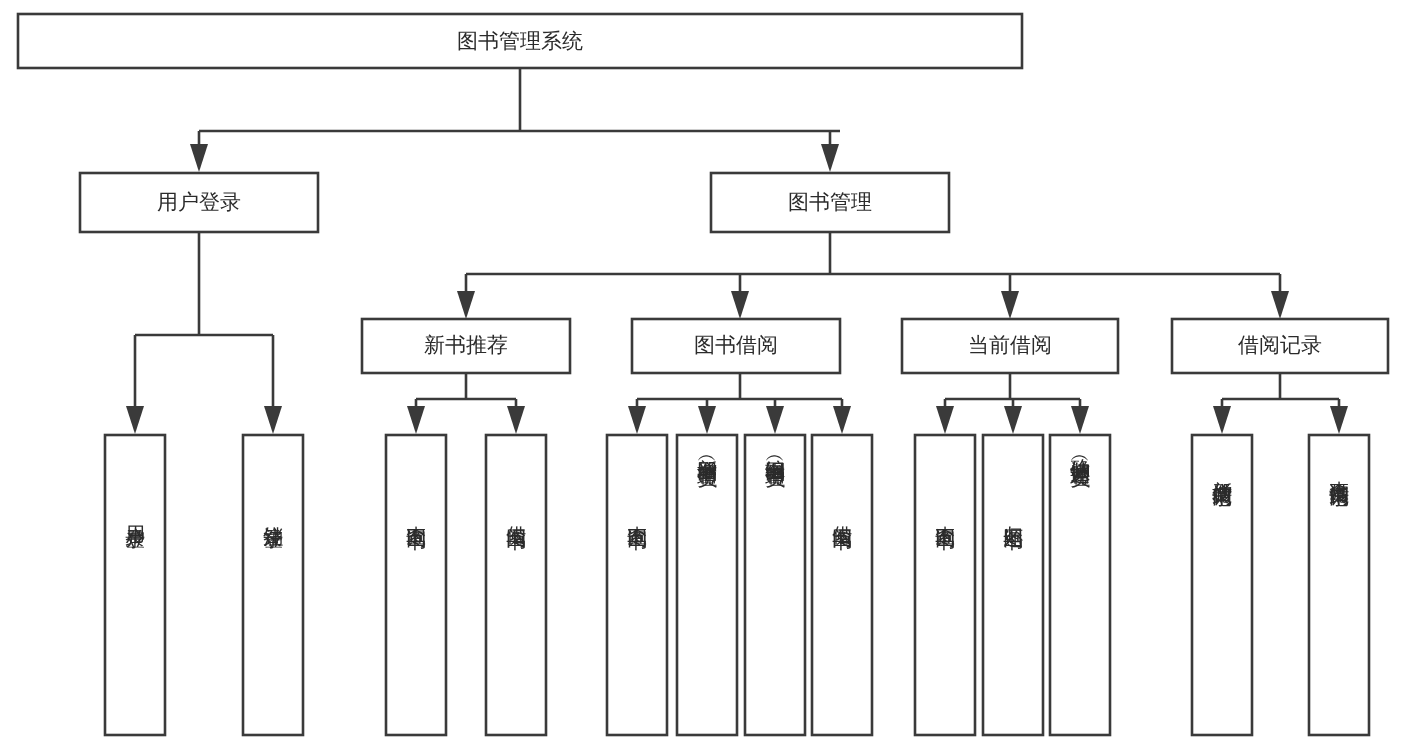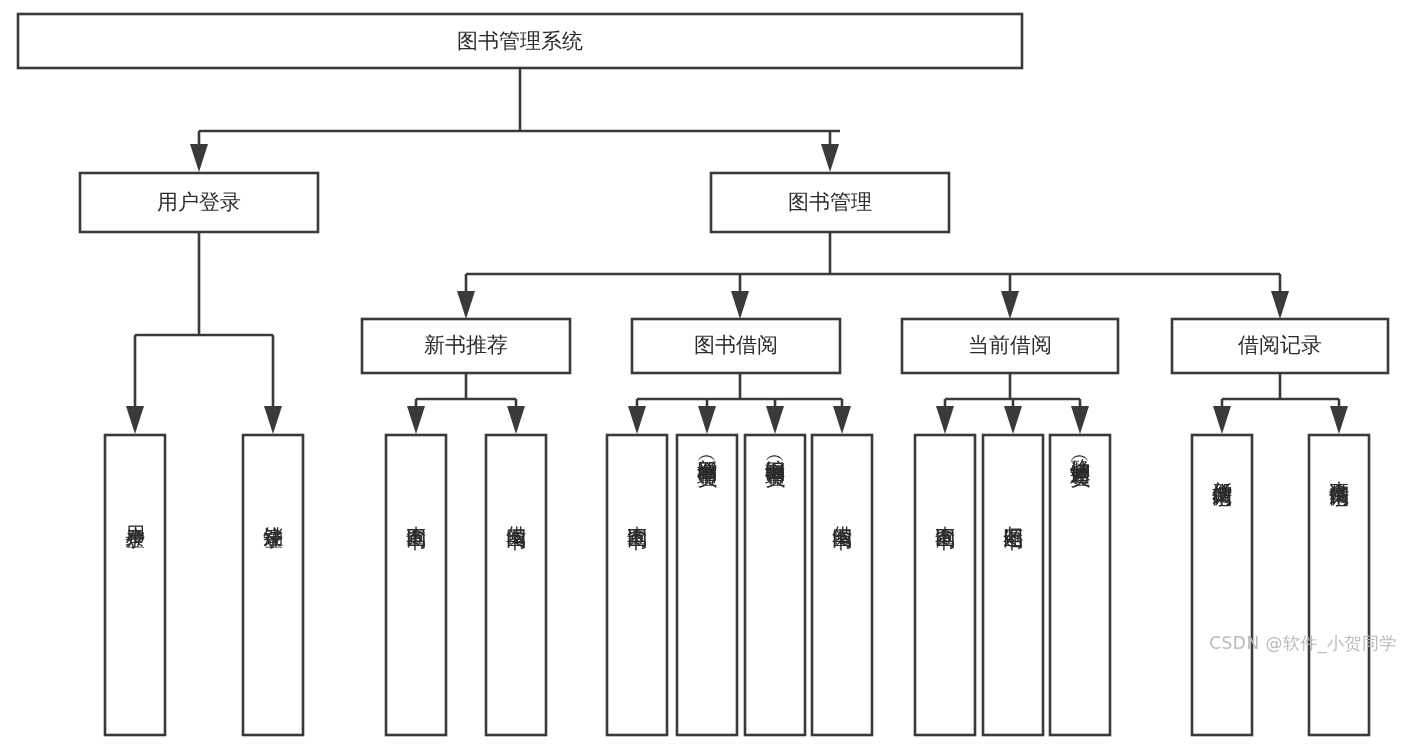--- a/index.html
+++ b/index.html
@@ -220,14 +220,13 @@
   <div class="leaf-label" style="left:745px; top:443px; width:60px; height:290px;">编辑图书（管理员）</div>
   <div class="leaf-label" style="left:812px; top:510px; width:60px; height:225px;">借阅图书</div>
 
   <div class="leaf-label" style="left:915px; top:510px; width:60px; height:225px;">查询图书</div>
   <div class="leaf-label" style="left:983px; top:510px; width:60px; height:225px;">归还图书</div>
   <div class="leaf-label" style="left:1050px; top:443px; width:60px; height:290px;">确认归还（管理员）</div>
 
   <div class="leaf-label" style="left:1192px; top:465px; width:60px; height:265px;">新增借阅记录</div>
   <div class="leaf-label" style="left:1309px; top:465px; width:60px; height:265px;">查询借阅记录</div>
 
-  <div class="watermark">CSDN @软件_小贺同学</div>
 </div>
 
 </body></html>

